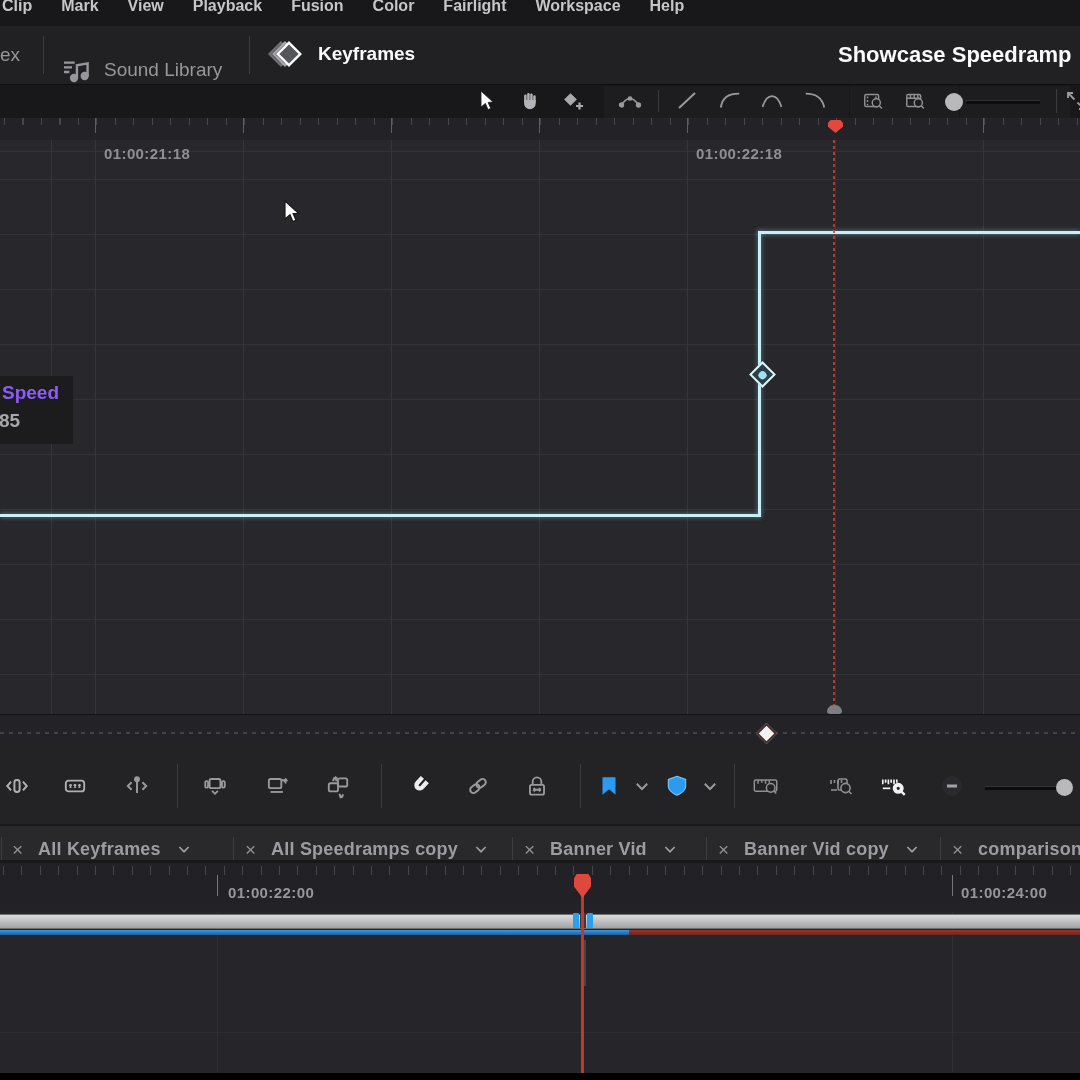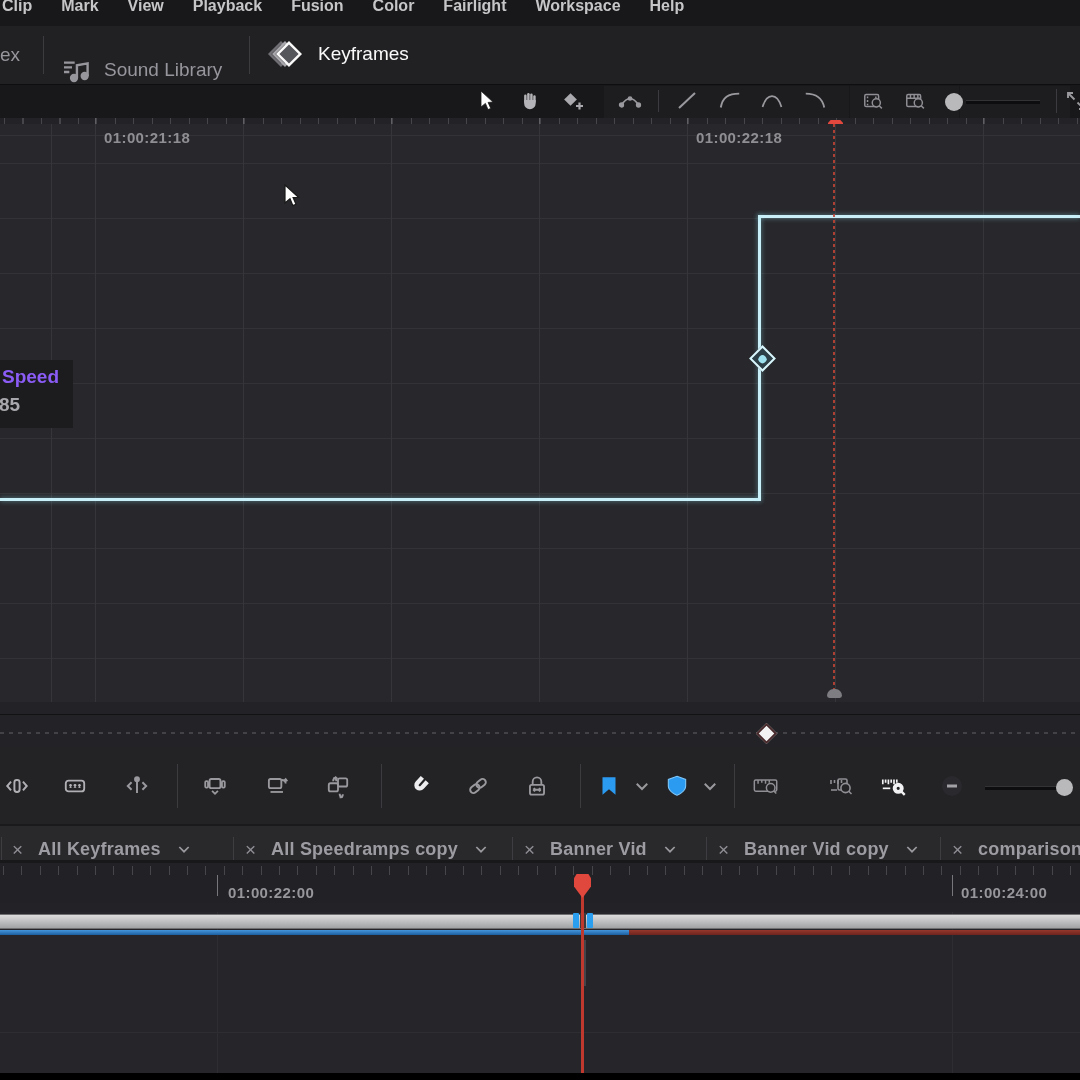--- a/index.html
+++ b/index.html
@@ -15,41 +15,41 @@
   #menubar .mi{position:relative;top:-5px;font-size:16px;font-weight:700;color:#c6c6c8;
                line-height:22px;white-space:nowrap;}
 
   
   #hdr{left:0;top:26px;width:1080px;height:58px;background:#212124;border-bottom:2px solid #121214;}
   .vsep{position:absolute;width:1px;background:#3c3c40;}
   #hdr .lbl{font-size:19px;color:#96969c;white-space:nowrap;}
   #hdr-index{left:0;top:18px;}
   #hdr-sl{left:60px;top:28px;display:flex;align-items:center;gap:12px;}
   #hdr-kf{left:266px;top:10px;display:flex;align-items:center;gap:12px;}
-  #hdr-kf .lbl{color:#fafafa;font-weight:400;}
+  #hdr-kf .lbl{color:#fafafa;font-weight:700;}
   #hdr-title{left:838px;top:16px;font-size:22px;font-weight:800;color:#fafafa;white-space:nowrap;}
 
   
   #ctb{left:0;top:84px;width:1080px;height:34px;background:#18181a;border-top:1px solid #0e0e10;}
   .panel{position:absolute;top:1px;height:33px;background:#1d1d20;}
   .tool{position:absolute;width:24px;height:24px;top:89px;display:flex;align-items:center;justify-content:center;}
   .tool2{position:absolute;width:28px;height:28px;top:772px;display:flex;align-items:center;justify-content:center;}
   .knob{position:absolute;border-radius:50%;background:#b9b9bc;}
   .slider-track{position:absolute;height:3px;background:#0d0d0f;border-top:1px solid #333336;}
 
   
   #cruler{left:0;top:118px;width:1080px;height:18px;background:#232327;
           background-image:repeating-linear-gradient(to right,#46464a 0 1px,transparent 1px 18.5px);
           background-size:1080px 7px;background-repeat:no-repeat;background-position:4px 0;}
   .cmaj{position:absolute;top:118px;width:1px;height:15px;background:#606064;}
   #cplayhead-marker{left:828px;top:120px;width:15px;height:13px;background:#e2483e;
       clip-path:polygon(18% 0,82% 0,100% 22%,100% 52%,50% 100%,0 52%,0 22%);}
 
   
-  #carea{left:0;top:124px;width:1080px;height:578px;background:#28282c;overflow:hidden;
+  #carea{left:0;top:140px;width:1080px;height:578px;background:#28282c;overflow:hidden;
      background-image:
        repeating-linear-gradient(to right,#36363a 0 1px,transparent 1px 148px),
        repeating-linear-gradient(to bottom,#333337 0 1px,transparent 1px 55px);
      background-position:95px 0,0 39px;}
   .tc{position:absolute;font-size:15px;font-weight:700;color:#8f8f93;letter-spacing:.4px;}
   .curve{position:absolute;background:#c9eff8;box-shadow:0 0 5px rgba(140,218,236,.55);}
   #kf-diamond{left:753px;top:225px;width:15px;height:15px;transform:rotate(45deg);
       background:#2c3f46;border:2px solid #d8f6fc;}
   #kf-diamond i{position:absolute;left:3.5px;top:3.5px;width:8px;height:8px;border-radius:50%;
       background:#9fe2ef;display:block;}
@@ -142,20 +142,21 @@
         <svg width="40" height="36" viewBox="0 0 40 34">
             <g fill="none" stroke-width="2.4">
           <rect x="7" y="9" width="16" height="16" transform="rotate(45 15 17)" stroke="#6f6f74" fill="#2a2a2e"></rect>
           <rect x="11" y="9" width="16" height="16" transform="rotate(45 19 17)" stroke="#a8a8ac" fill="#3a3a3f"></rect>
           <rect x="15" y="9" width="16" height="16" transform="rotate(45 23 17)" stroke="#fafafa" fill="#55555c"></rect>
             </g>
           </svg>
       </span>
       <span class="lbl">Keyframes</span>
     </div>
+    <span id="hdr-title" class="abs">Showcase Speedramp</span>
   </div>
 
   <div id="ctb" class="abs">
     <div class="panel" style="left:604px;width:245px;"></div>
     <div class="panel" style="left:850px;width:109px;"></div>
     <div class="panel" style="left:960px;width:110px;"></div>
   </div>
   <div class="tool" style="left:475px;">
     <svg width="20" height="22" viewBox="0 0 20 22">
         <path d="M4 1 L4 17 L8.4 13.4 L11 19.6 L13.8 18.4 L11.1 12.4 L16 12.1 Z" fill="#fff" stroke="#1a1a1a" stroke-width="0.8"></path>

